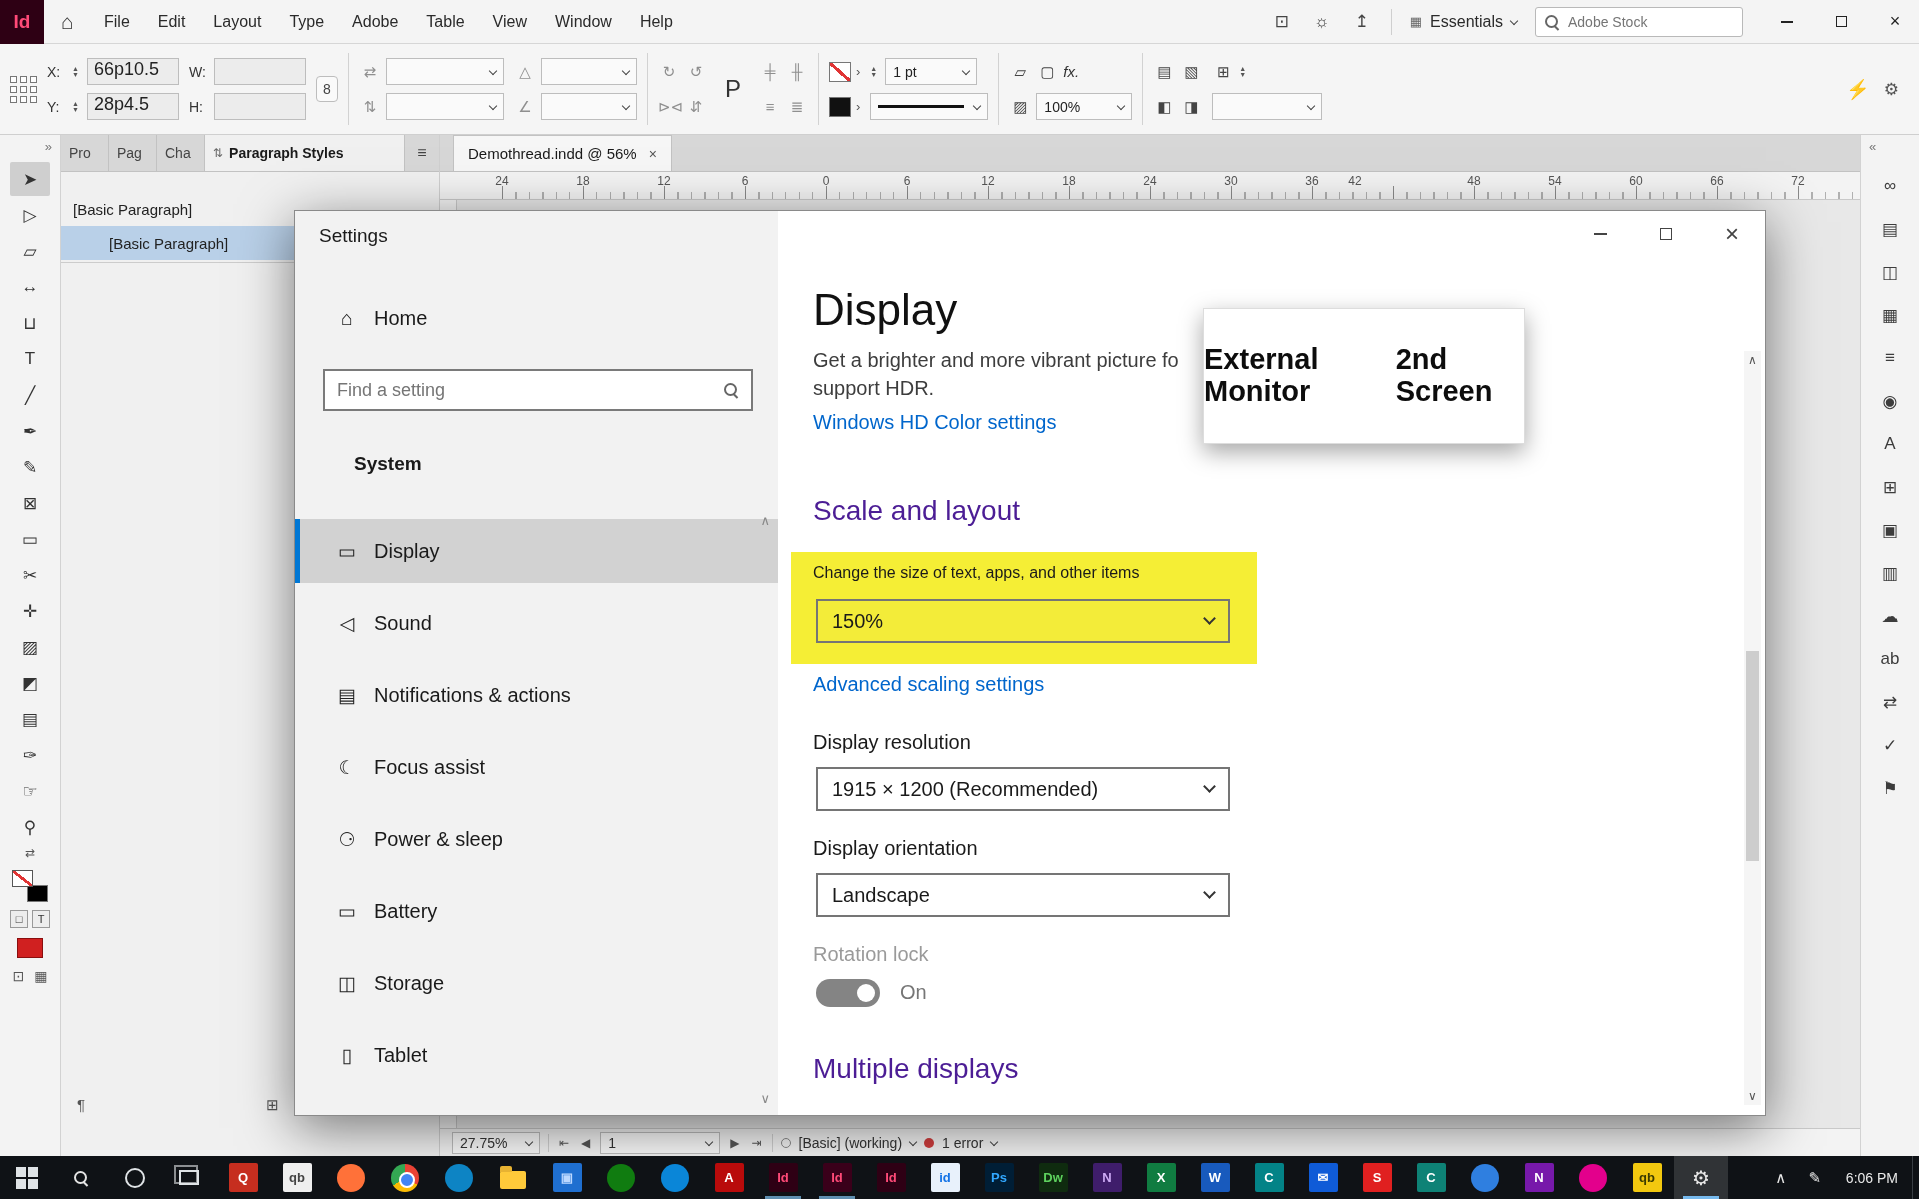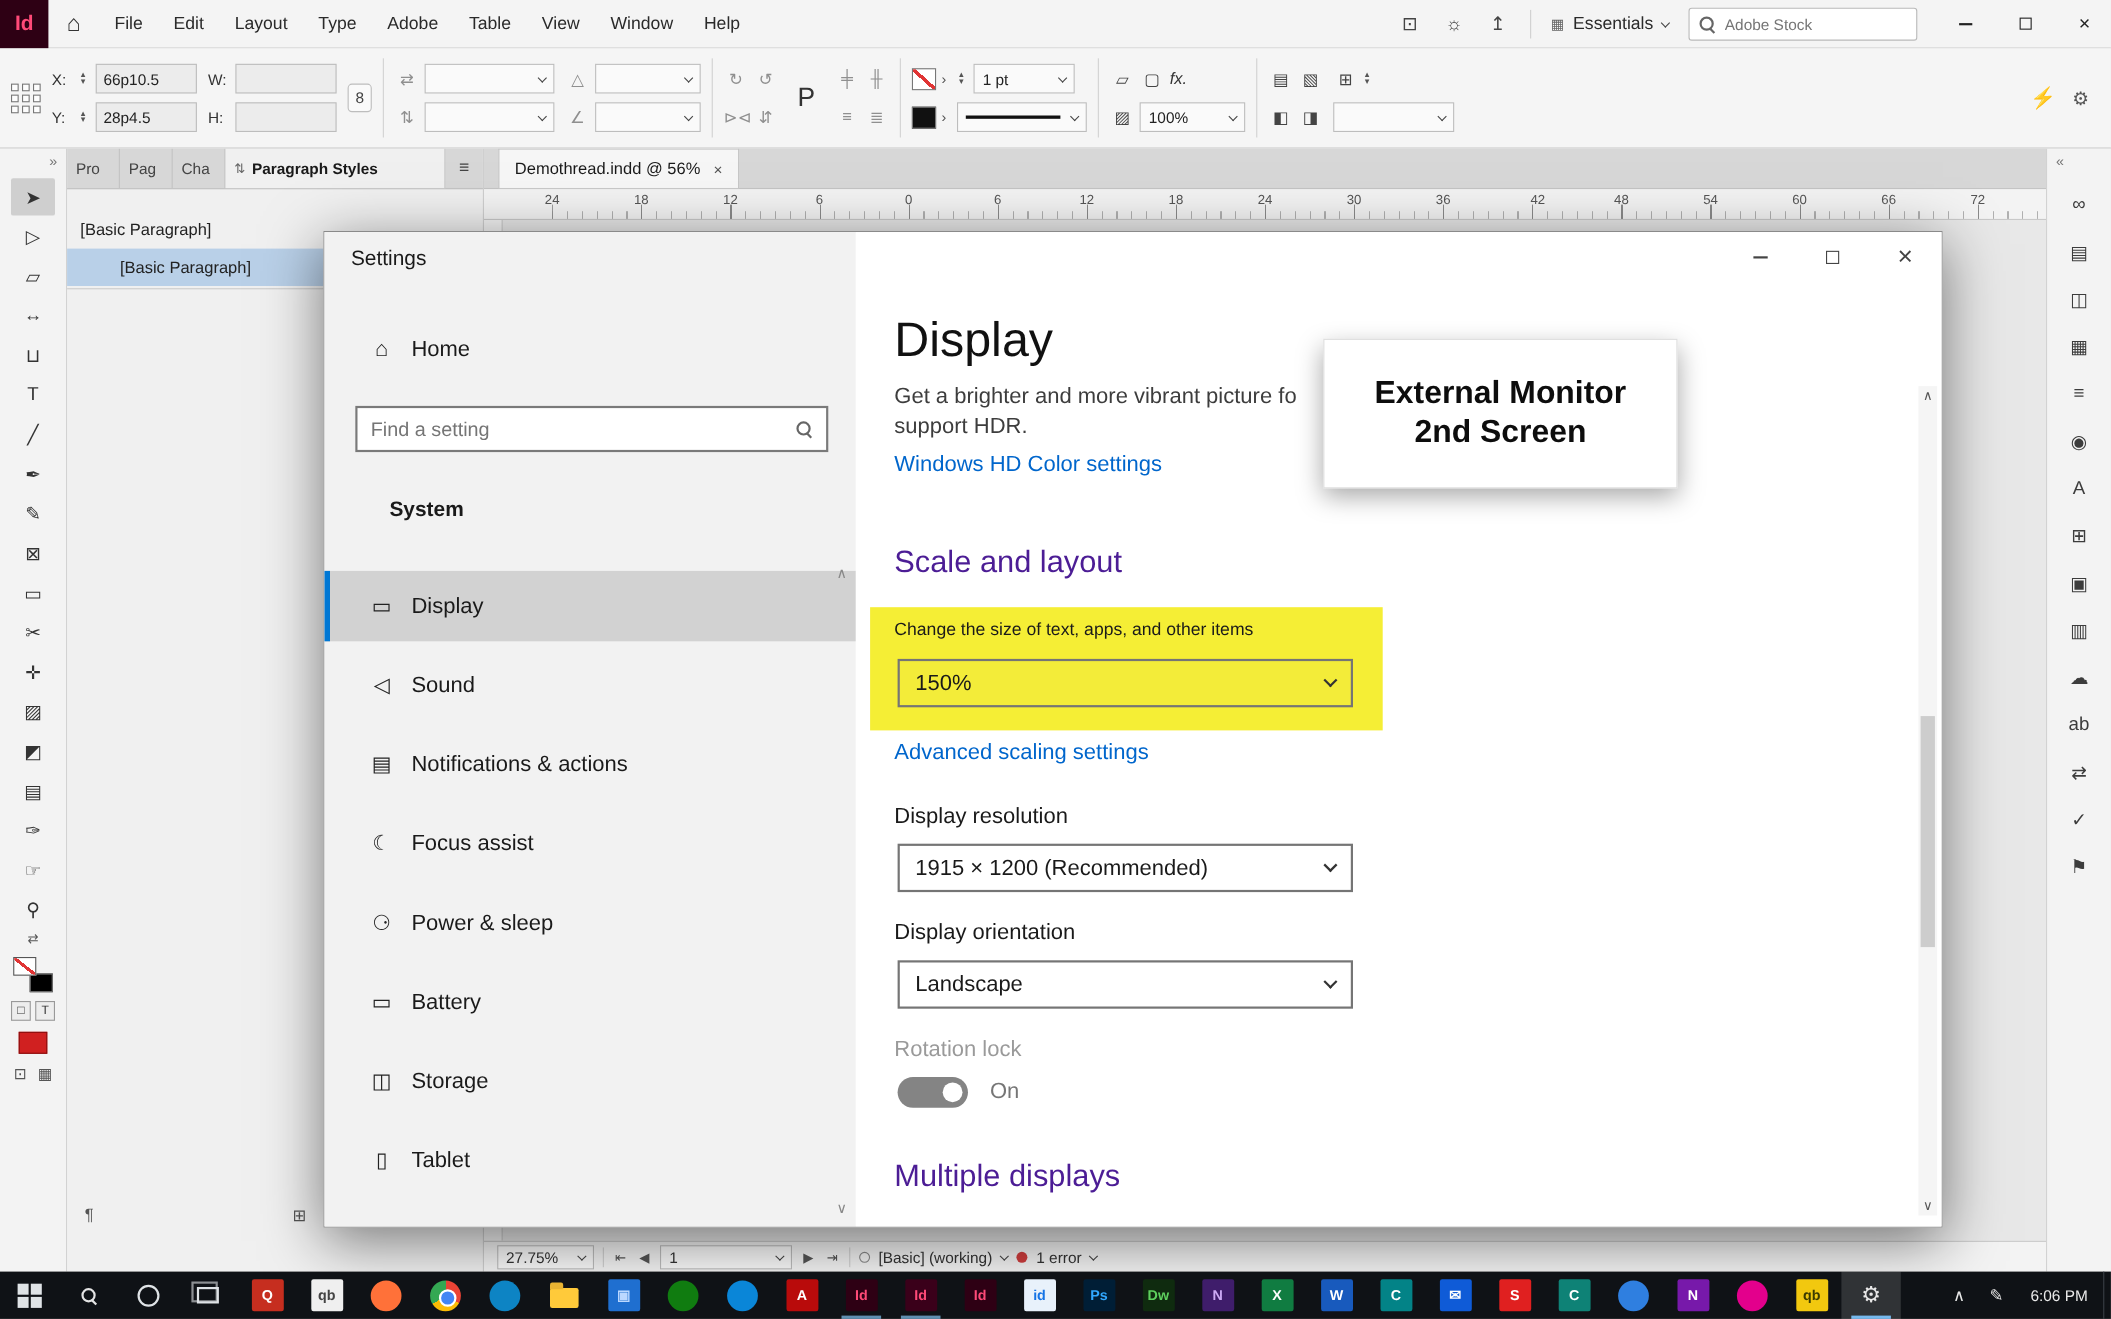--- a/index.html
+++ b/index.html
@@ -31,21 +31,21 @@
   .mag-ico::before{content:"";position:absolute;left:1px;top:1px;width:9px;height:9px;border:2px solid #666;border-radius:50%;}
   .mag-ico::after{content:"";position:absolute;left:11px;top:11px;width:6px;height:2px;background:#666;transform:rotate(45deg);transform-origin:0 0;}
   .mag-ico.light::before{border-color:#e4e4e4;}
   .mag-ico.light::after{background:#e4e4e4;}
 
   
   #controlbar{position:absolute;top:44px;left:0;right:0;height:91px;background:#f5f5f5;border-bottom:1px solid #cfcfcf;display:flex;align-items:center;gap:10px;padding:0 10px;z-index:5;}
   .cb-group{display:flex;flex-direction:column;gap:5px;}
   .cb-row{display:flex;align-items:center;gap:5px;height:30px;}
   .cb-label{font-size:14px;color:#333;width:20px;}
-  .cb-field{width:92px;height:27px;background:#ececec;border:1px solid #bdbdbd;font-size:14px;color:#222;display:flex;align-items:center;padding:0 6px;}
+  .cb-field{width:92px;height:27px;background:#ececec;border:1px solid #bdbdbd;font-size:18px;color:#222;display:flex;padding:0 6px;}
   .cb-select{height:27px;background:#fafafa;border:1px solid #bdbdbd;display:flex;align-items:center;justify-content:space-between;font-size:14px;color:#222;padding:0 7px;gap:6px;}
   .stepper{display:flex;flex-direction:column;justify-content:center;line-height:6px;font-size:7px;color:#555;width:10px;}
   .vsep{width:1px;height:72px;background:#d2d2d2;flex:0 0 1px;}
   .refgrid{display:grid;grid-template-columns:repeat(3,7px);grid-template-rows:repeat(3,7px);gap:3px;}
   .refgrid span{width:7px;height:7px;border:1px solid #777;background:#fdfdfd;}
   .link8{width:22px;height:26px;border:1px solid #bdbdbd;border-radius:4px;background:#fafafa;display:flex;align-items:center;justify-content:center;font-size:14px;color:#444;align-self:center;}
   .cb-ico{font-size:15px;color:#8f8f8f;width:22px;text-align:center;}
   .cb-ico.dark{color:#444;}
   .p-btn{font-size:24px;color:#333;padding:0 8px;}
   .swatch{width:22px;height:20px;border:1px solid #777;position:relative;background:#fff;}
@@ -166,21 +166,21 @@
   .toggle{position:absolute;left:38px;top:768px;width:64px;height:28px;border-radius:14px;background:#848484;}
   .toggle::after{content:"";position:absolute;right:5px;top:5px;width:18px;height:18px;border-radius:50%;background:#fff;}
   .tg-state{position:absolute;left:122px;top:770px;font-size:20px;color:#767676;}
   .m-scroll{position:absolute;right:4px;top:140px;bottom:10px;width:17px;background:#f5f5f5;}
   .sb-arrow2{position:absolute;left:0;right:0;text-align:center;font-size:12px;color:#555;}
   .sb-arrow2.up{top:2px;}
   .sb-arrow2.down{bottom:2px;}
   .sb-thumb{position:absolute;left:2px;width:13px;top:300px;height:210px;background:#cdcdcd;}
 
   
-  #note{position:absolute;left:1203px;top:308px;width:322px;height:136px;background:#fff;border:1px solid #ddd;box-shadow:0 8px 22px rgba(0,0,0,.35);display:flex;flex-direction:column;align-items:center;justify-content:center;gap:4px;z-index:60;}
+  #note{position:absolute;left:1203px;top:308px;width:322px;height:136px;background:#fff;border:1px solid #ddd;box-shadow:0 8px 22px rgba(0,0,0,.35);display:flex;flex-direction:row;align-items:center;justify-content:center;gap:4px;z-index:60;}
   #note div{font-size:29px;font-weight:bold;color:#0d0d0d;line-height:1.1;}
 
   
   #taskbar{position:absolute;left:0;right:0;bottom:0;height:43px;background:#0f1216;display:flex;align-items:center;z-index:100;}
   #taskbar-apps{display:flex;align-items:center;height:100%;}
   .tb-btn{width:54px;height:43px;display:flex;align-items:center;justify-content:center;position:relative;}
   .tb-btn.active{background:rgba(255,255,255,.14);}
   .tb-btn.active::after,.tb-btn.running::after{content:"";position:absolute;left:9px;right:9px;bottom:0;height:3px;background:#76b9ed;}
   .tb-btn.running::after{background:#5f8fb0;}
   .tb-tile{width:29px;height:29px;border-radius:2px;display:flex;align-items:center;justify-content:center;font-size:13px;font-weight:bold;}
@@ -510,21 +510,21 @@
           <span class="ruler-num" style="left: 143px;">18</span>
           <span class="ruler-num" style="left: 224px;">12</span>
           <span class="ruler-num" style="left: 305px;">6</span>
           <span class="ruler-num" style="left: 386px;">0</span>
           <span class="ruler-num" style="left: 467px;">6</span>
           <span class="ruler-num" style="left: 548px;">12</span>
           <span class="ruler-num" style="left: 629px;">18</span>
           <span class="ruler-num" style="left: 710px;">24</span>
           <span class="ruler-num" style="left: 791px;">30</span>
           <span class="ruler-num" style="left: 872px;">36</span>
-          <span class="ruler-num" style="left: 958px; text-align: center;">42</span>
+          <span class="ruler-num" style="left: 915px; text-align: center;">42</span>
           <span class="ruler-num" style="left: 1034px;">48</span>
           <span class="ruler-num" style="left: 1115px;">54</span>
           <span class="ruler-num" style="left: 1196px;">60</span>
           <span class="ruler-num" style="left: 1277px;">66</span>
           <span class="ruler-num" style="left: 1358px;">72</span>
         </div>
     </div>
     <div class="vruler"></div>
   </div>
 

